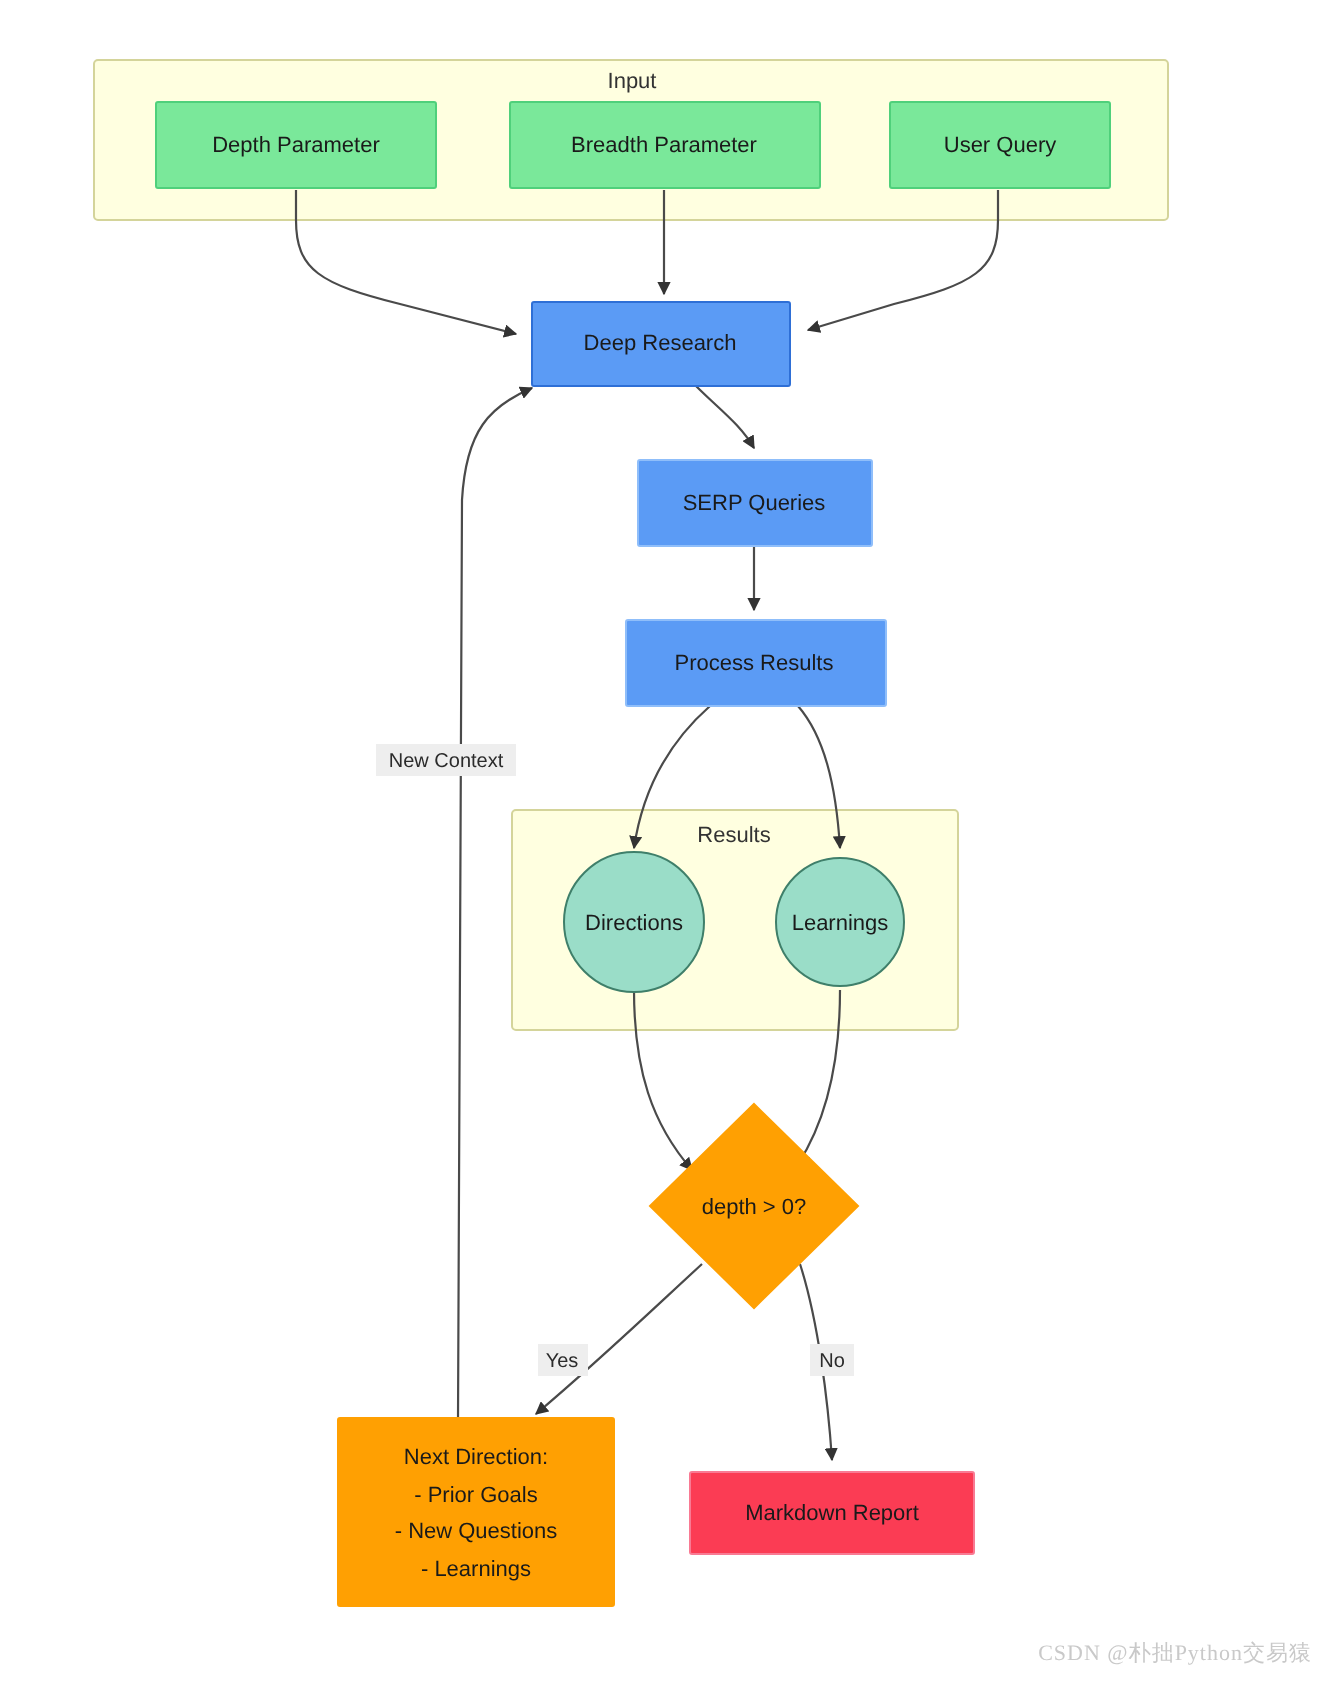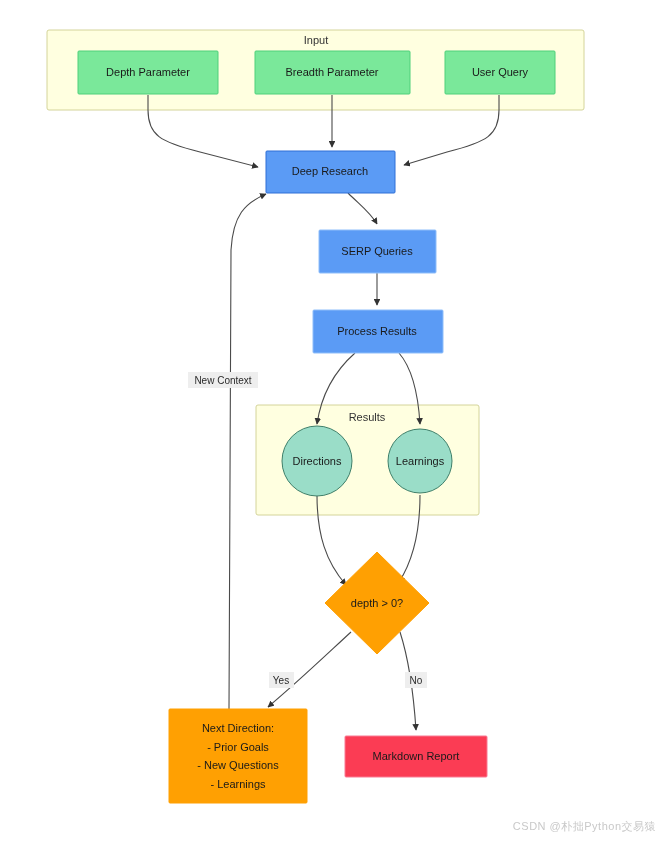--- a/index.html
+++ b/index.html
@@ -52,21 +52,21 @@
     text-anchor: middle;
     dominant-baseline: middle;
   }
   .edge-label-bg {
     fill: #eeeeee;
   }
   .watermark {
     position: absolute;
     right: 10px;
     bottom: 8px;
-    font-family: Liberation Sans, sans-serif;
+    font-family: Liberation Serif, serif;
     font-size: 11px;
     color: #c9c9c9;
     letter-spacing: 0.5px;
     white-space: nowrap;
   }
 </style>
 </head>
 <body>
 
 <svg id="diagram" viewBox="0 0 666 842" xmlns="http://www.w3.org/2000/svg">

